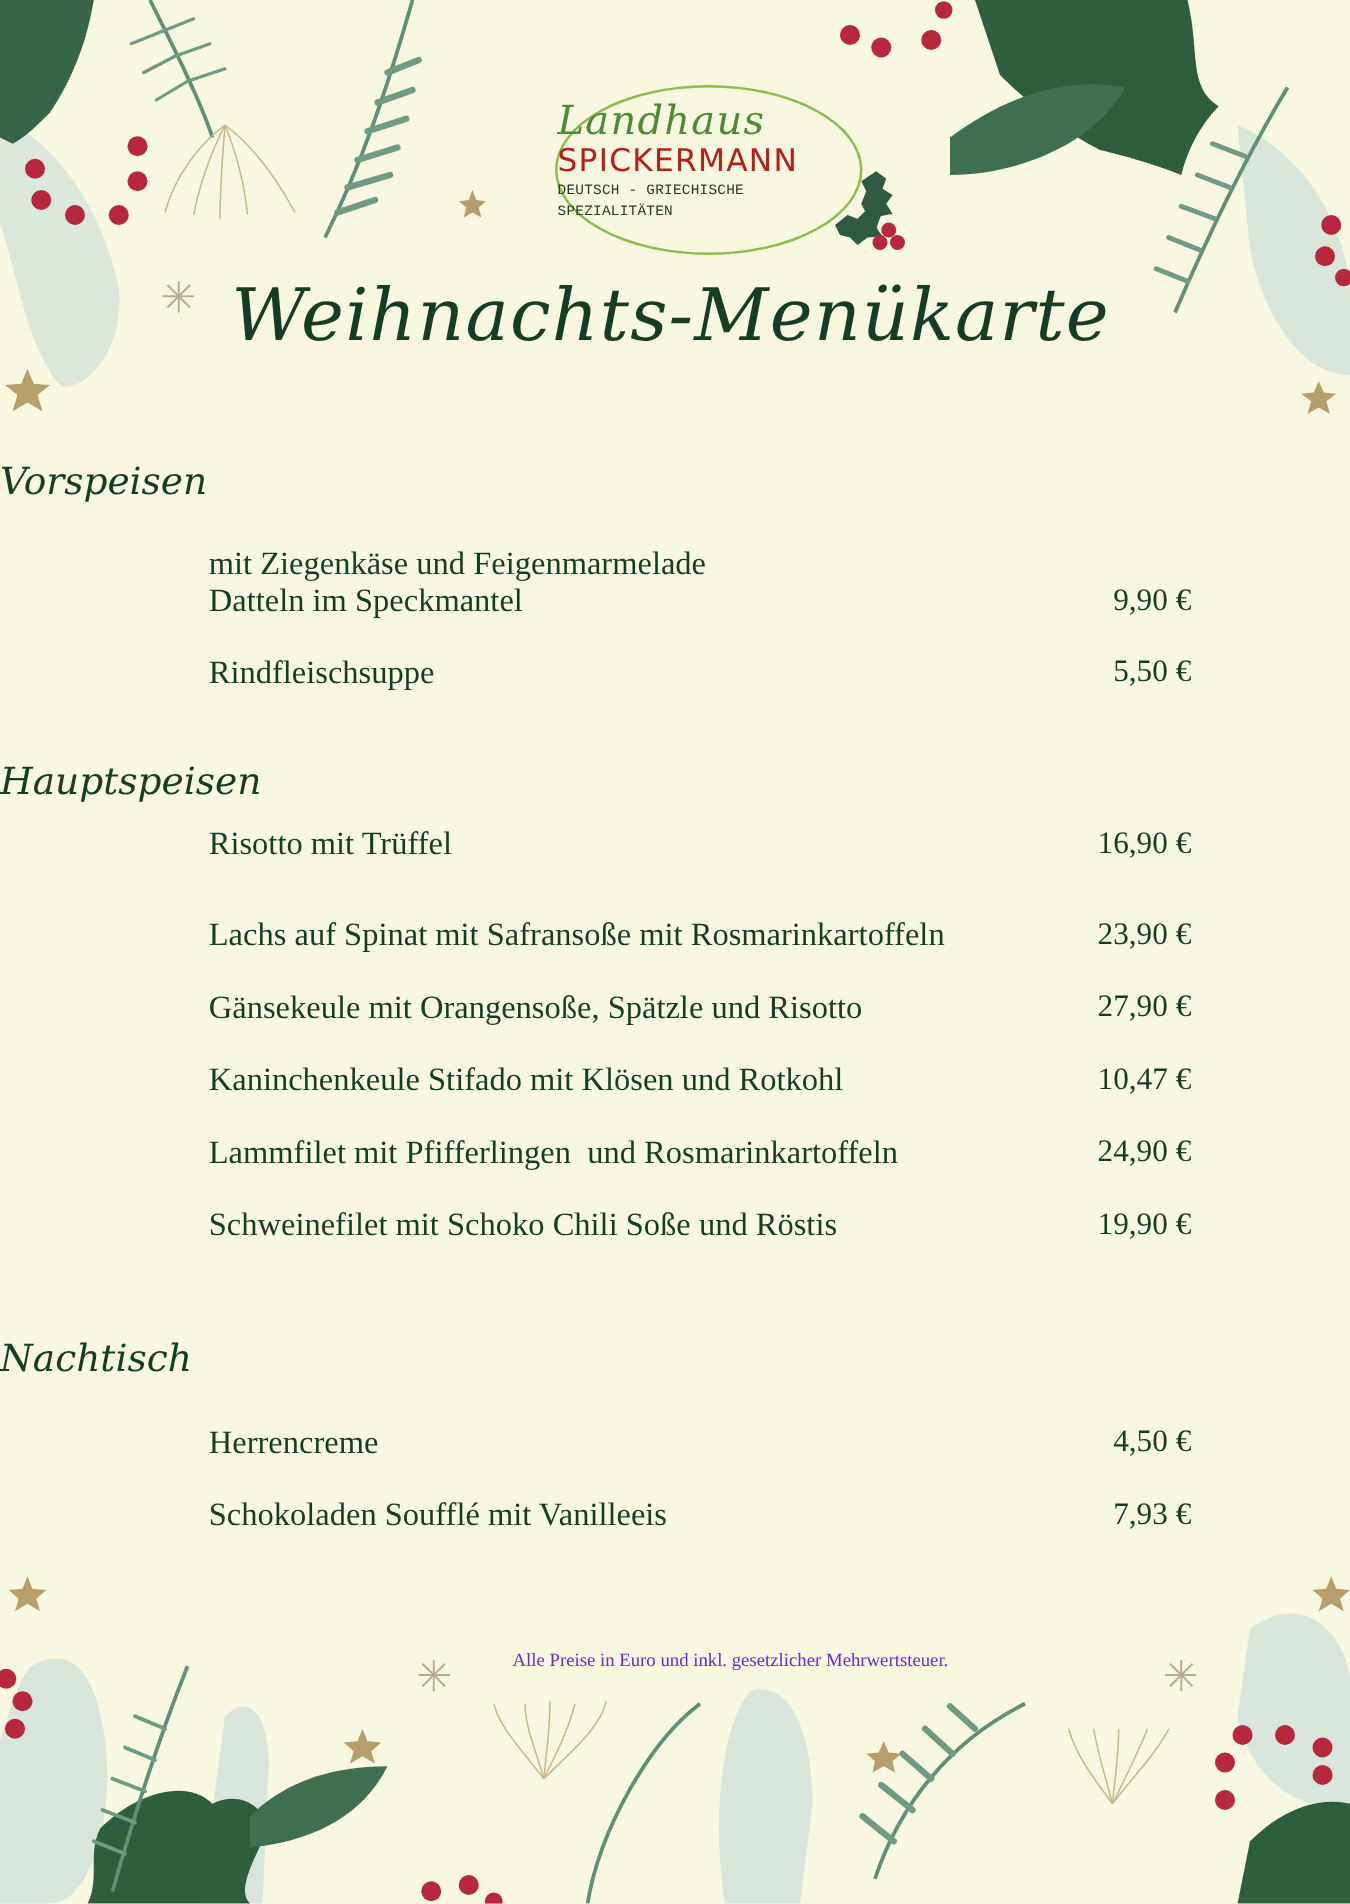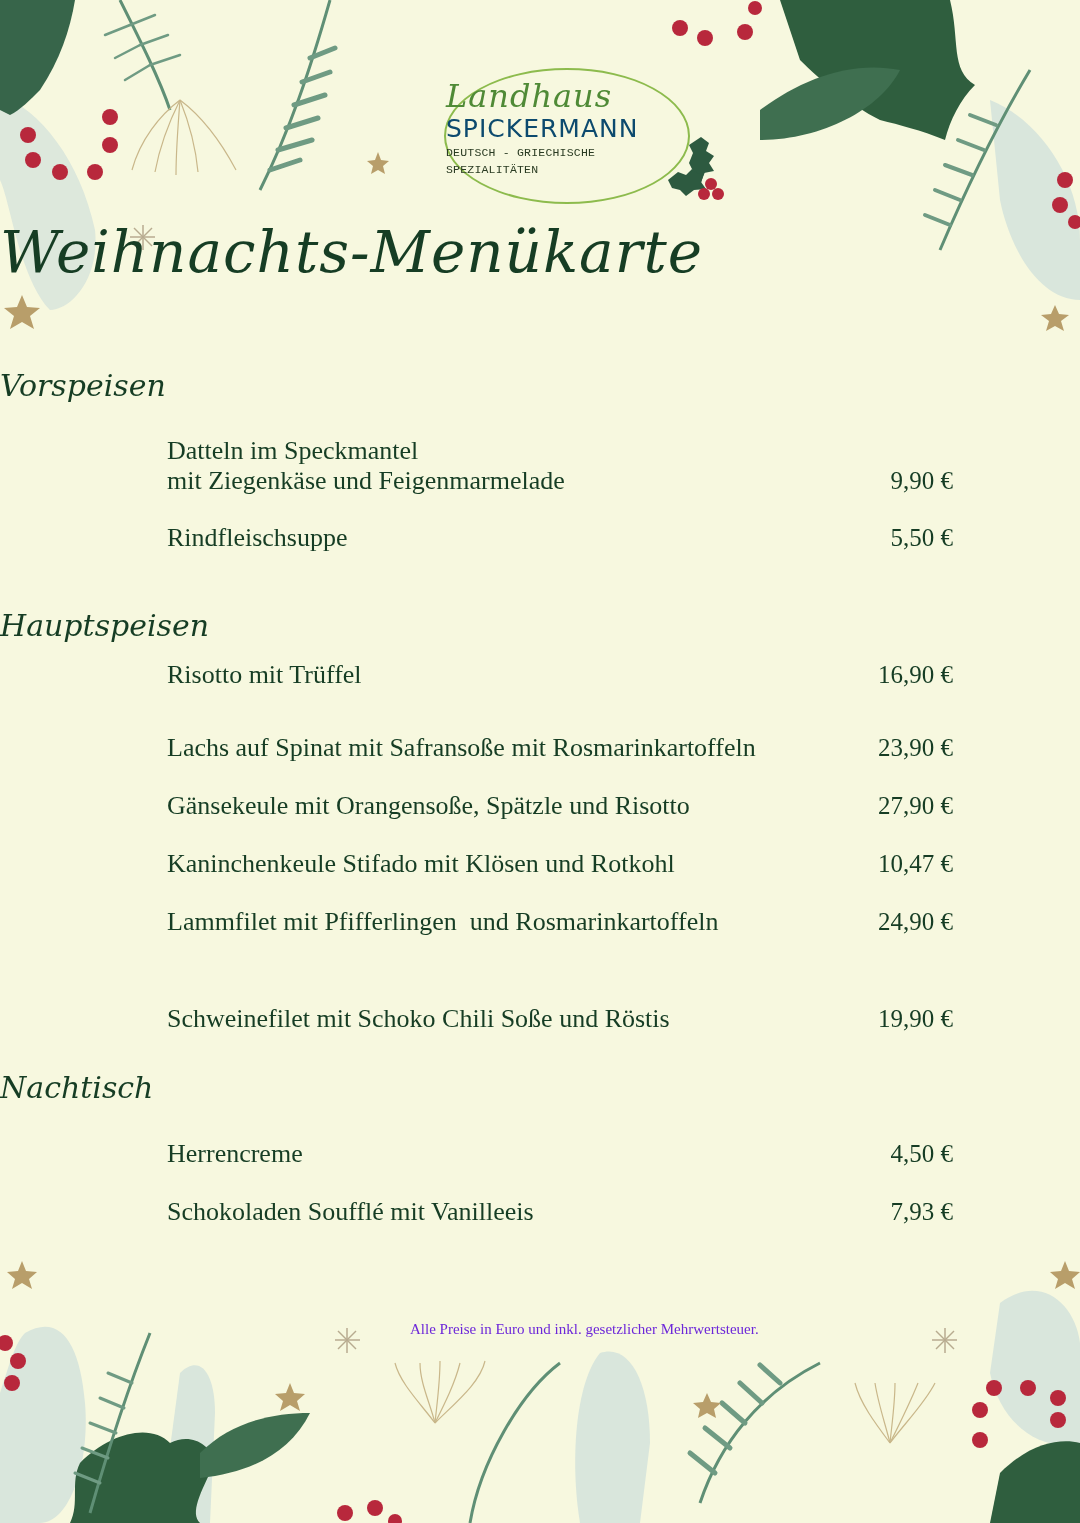--- a/index.html
+++ b/index.html
@@ -15,28 +15,28 @@
       border: 2.5px solid #8dbb4d; border-radius: 50%;
       background: #f7f8df; text-align: left; box-sizing: border-box;
     }
     .logo .script {
       font-family: "DejaVu Serif", serif; font-style: italic;
       color: #4f8a36; font-size: 32px; margin-top: 8px; line-height: 36px;
       letter-spacing: 1px;
     }
     .logo .brand {
       font-family: "DejaVu Sans", sans-serif; font-size: 25px; letter-spacing: 1px;
-      color: #0c4a6e; line-height: 30px;
+      color: #b91c1c; line-height: 30px;
     }
     .logo .sub {
       font-family: Liberation Mono, monospace; font-size: 11.5px; color: #2a3b22;
       line-height: 17px; letter-spacing: 0.2px;
     }
     .title {
-      position: absolute; left: 0; width: 888px; top: 218px; text-align: left;
+      position: absolute; left: 0; width: 888px; top: 218px; text-align: right;
       font-family: "DejaVu Serif", serif; font-style: italic;
       font-size: 58px; color: #163d24; letter-spacing: 1px;
     }
     .section-title {
       position: absolute; left: 0; width: 1080px; text-align: left;
       font-family: "DejaVu Serif", serif; font-style: italic;
       font-size: 30px; color: #163d24;
     }
     .item {
       position: absolute; left: 167px; width: 786px; font-size: 26px; line-height: 30px;
@@ -218,22 +218,22 @@
     <circle cx="45" cy="52" r="6" fill="#b8283c"></circle>
       <circle cx="38" cy="62" r="6" fill="#b8283c"></circle>
       <circle cx="52" cy="62" r="6" fill="#b8283c"></circle>
   </svg>
 </div>
 
 <div class="title">Weihnachts-Menükarte</div>
 
 <div class="section-title" style="top:368px">Vorspeisen</div>
 <div class="item" style="top:436px">
+  <span class="name">mit Ziegenkäse und Feigenmarmelade</span>
   <span class="name">Datteln im Speckmantel</span>
-  <span class="name">mit Ziegenkäse und Feigenmarmelade</span>
   <span class="price">9,90 €</span>
 </div>
 <div class="item" style="top:523px">
   <span class="name">Rindfleischsuppe</span>
   <span class="price">5,50 €</span>
 </div>
 
 <div class="section-title" style="top:608px">Hauptspeisen</div>
 <div class="item" style="top:660px">
   <span class="name">Risotto mit Trüffel</span>
@@ -248,21 +248,21 @@
   <span class="price">27,90 €</span>
 </div>
 <div class="item" style="top:849px">
   <span class="name">Kaninchenkeule Stifado mit Klösen und Rotkohl</span>
   <span class="price">10,47 €</span>
 </div>
 <div class="item" style="top:907px">
   <span class="name" style="white-space:pre">Lammfilet mit Pfifferlingen  und Rosmarinkartoffeln</span>
   <span class="price">24,90 €</span>
 </div>
-<div class="item" style="top:1004px">
+<div class="item" style="top:965px">
   <span class="name">Schweinefilet mit Schoko Chili Soße und Röstis</span>
   <span class="price">19,90 €</span>
 </div>
 
 <div class="section-title" style="top:1070px">Nachtisch</div>
 <div class="item" style="top:1139px">
   <span class="name">Herrencreme</span>
   <span class="price">4,50 €</span>
 </div>
 <div class="item" style="top:1197px">

